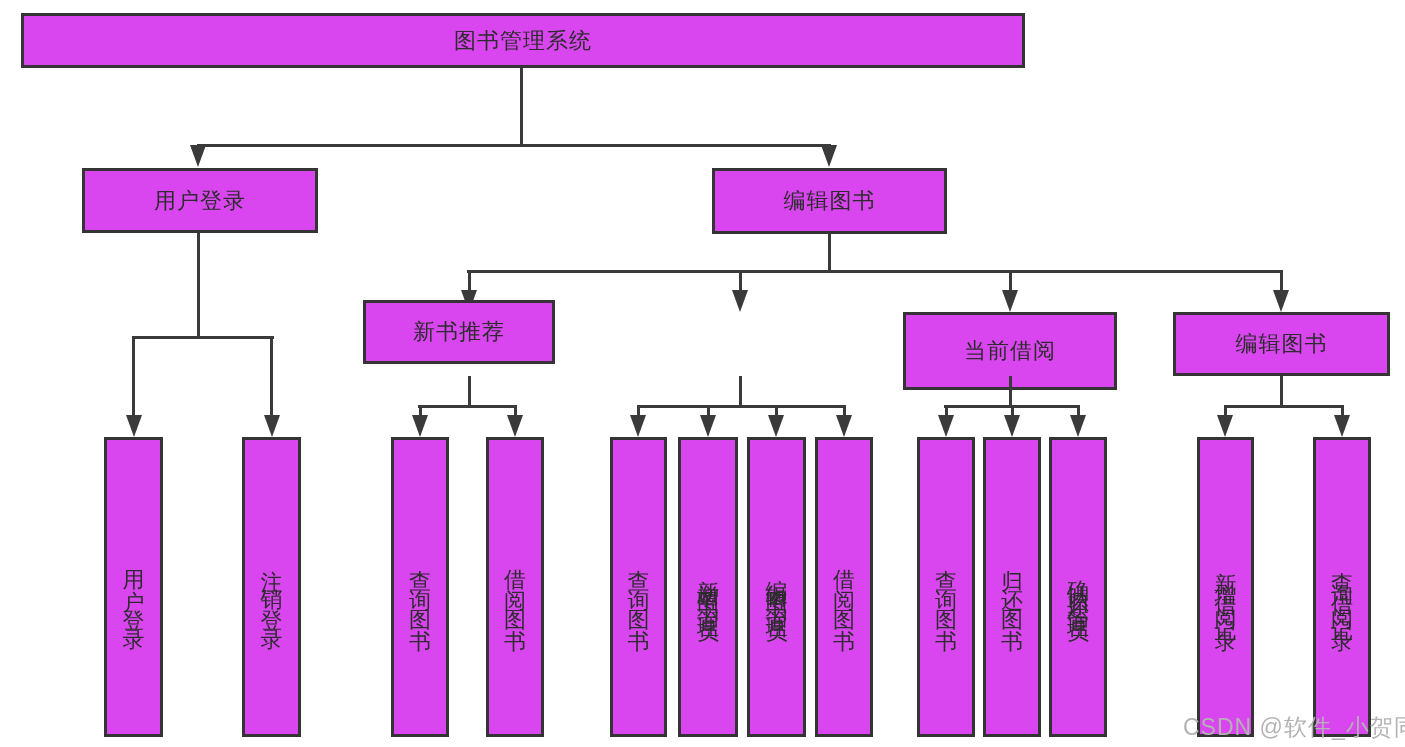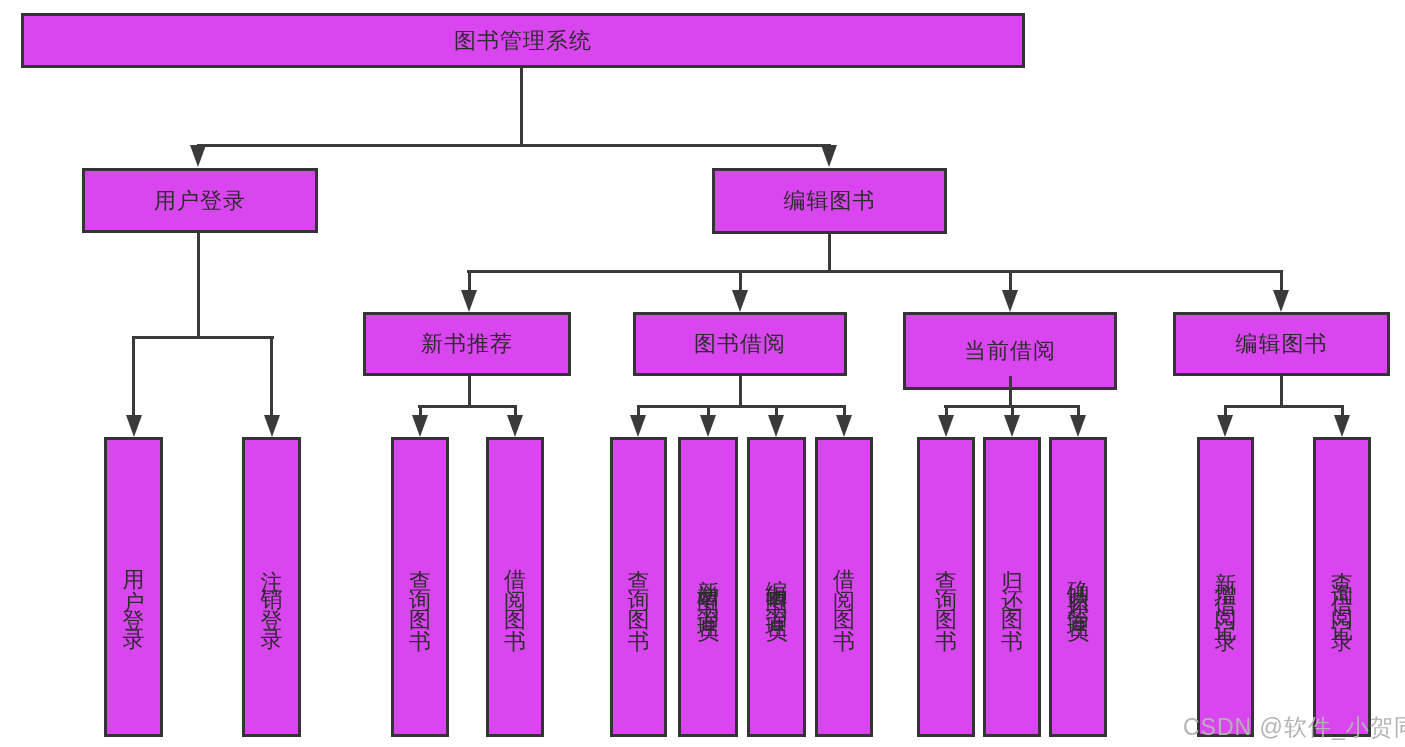--- a/index.html
+++ b/index.html
@@ -63,25 +63,22 @@
   <div class="line" style="left:467px;top:270px;width:816px;height:3px"></div>
   <div class="line" style="left:468px;top:270px;width:3px;height:23px"></div>
   <div class="line" style="left:739px;top:270px;width:3px;height:23px"></div>
   <div class="line" style="left:1009px;top:270px;width:3px;height:23px"></div>
   <div class="line" style="left:1280px;top:270px;width:3px;height:23px"></div>
   <div class="arrow" style="left:461px;top:290px"></div>
   <div class="arrow" style="left:732px;top:290px"></div>
   <div class="arrow" style="left:1002px;top:290px"></div>
   <div class="arrow" style="left:1273px;top:290px"></div>
 
-  <div class="box" style="left:363px;top:312px;width:208px;height:64px">
+  <div class="box" style="left:363px;top:300px;width:192px;height:64px">
     <span class="hlabel">新书推荐</span>
-  </div>
-  <div class="box" style="left:633px;top:312px;width:214px;height:64px">
-    <span class="hlabel">图书借阅</span>
   </div>
   <div class="box" style="left:903px;top:312px;width:214px;height:78px">
     <span class="hlabel">当前借阅</span>
   </div>
   <div class="box" style="left:1173px;top:312px;width:217px;height:64px">
     <span class="hlabel">编辑图书</span>
   </div>
 
   <div class="line" style="left:468px;top:376px;width:3px;height:32px"></div>
   <div class="line" style="left:418px;top:405px;width:99px;height:3px"></div>

